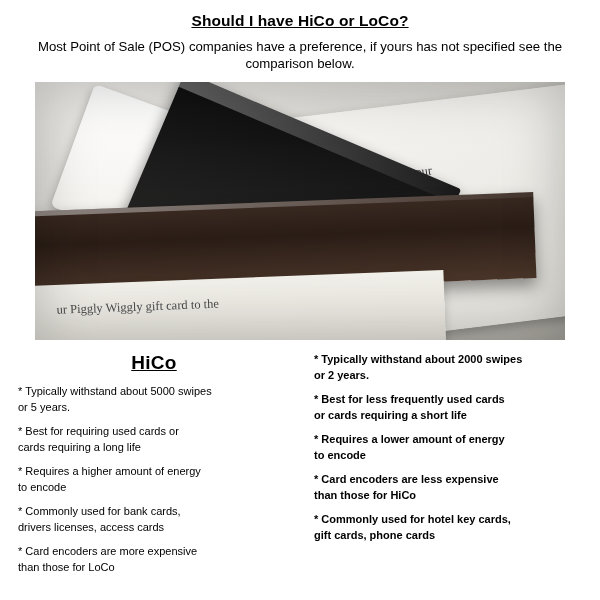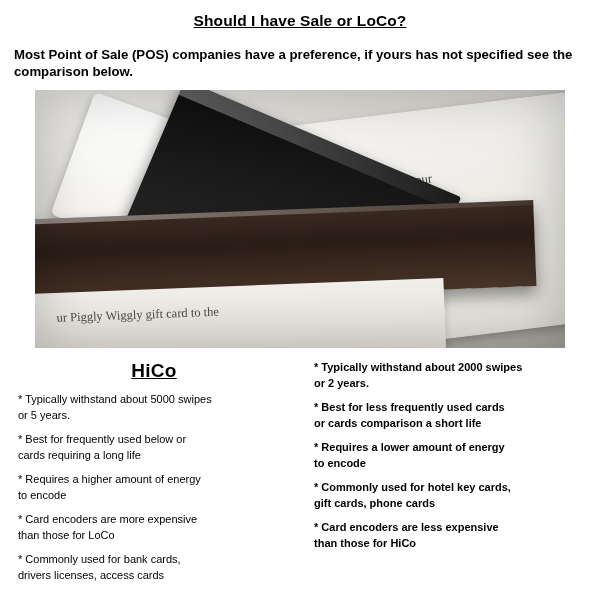--- a/index.html
+++ b/index.html
@@ -22,25 +22,25 @@
   }
   .title {
     text-align: center;
     font-size: 15.5px;
     font-weight: bold;
     text-decoration: underline;
     margin-top: 12px;
     letter-spacing: 0.1px;
   }
   .subtitle {
+    text-align: center;
     font-size: 13.2px;
     line-height: 17px;
-    margin-top: 16px;
+    margin-top: 8px;
     padding: 0 14px;
-    font-weight: bold;
   }
   
   .photo-wrap {
     margin: 10px auto 0 auto;
     width: 530px;
     height: 258px;
     position: relative;
     overflow: hidden;
     background: #cfcdc8;
   }
@@ -188,21 +188,21 @@
   .col-right .bullet {
     padding-left: 6px;
     font-weight: bold;
   }
 </style>
 </head>
 <body>
 
 <div class="page">
 
-  <div class="title">Should I have Sale or LoCo?</div>
+  <div class="title">Should I have HiCo or LoCo?</div>
   <div class="subtitle">Most Point of Sale (POS) companies have a preference, if yours has not specified see the comparison below.</div>
 
   <div class="photo-wrap">
     <div class="photo">
 
       <div class="paper">
         <div class="paper-lines">
           <div class="paper-line-b">ack 2</div>
           <div>ard for payment when making a pur</div>
           <div>at any time. This is not</div>
@@ -223,37 +223,37 @@
       <div class="photo-vignette"></div>
     </div>
   </div>
 
   <div class="columns">
 
     <div class="col col-left">
       <div class="col-head">HiCo</div>
       <div class="bullet">* Typically withstand about 5000 swipes
    or 5 years.</div>
-      <div class="bullet">* Best for frequently used below or
+      <div class="bullet">* Best for requiring used cards or
   cards requiring a long life</div>
       <div class="bullet">* Requires a higher amount of energy
    to encode</div>
+      <div class="bullet">* Commonly used for bank cards,
+   drivers licenses, access cards</div>
       <div class="bullet">* Card encoders are more expensive
    than those for LoCo</div>
-      <div class="bullet">* Commonly used for bank cards,
-   drivers licenses, access cards</div>
     </div>
 
     <div class="col col-right">
       <div class="bullet">* Typically withstand about 2000 swipes
    or 2 years.</div>
       <div class="bullet">* Best for  less frequently used cards
-   or cards comparison a short life</div>
+   or cards requiring a short life</div>
       <div class="bullet">* Requires a lower amount of energy
    to encode</div>
+      <div class="bullet">* Card encoders are less expensive
+   than those for HiCo</div>
       <div class="bullet">* Commonly used for hotel key cards,
    gift cards, phone cards</div>
-      <div class="bullet">* Card encoders are less expensive
-   than those for HiCo</div>
     </div>
 
   </div>
 </div>
 
 </body></html>

